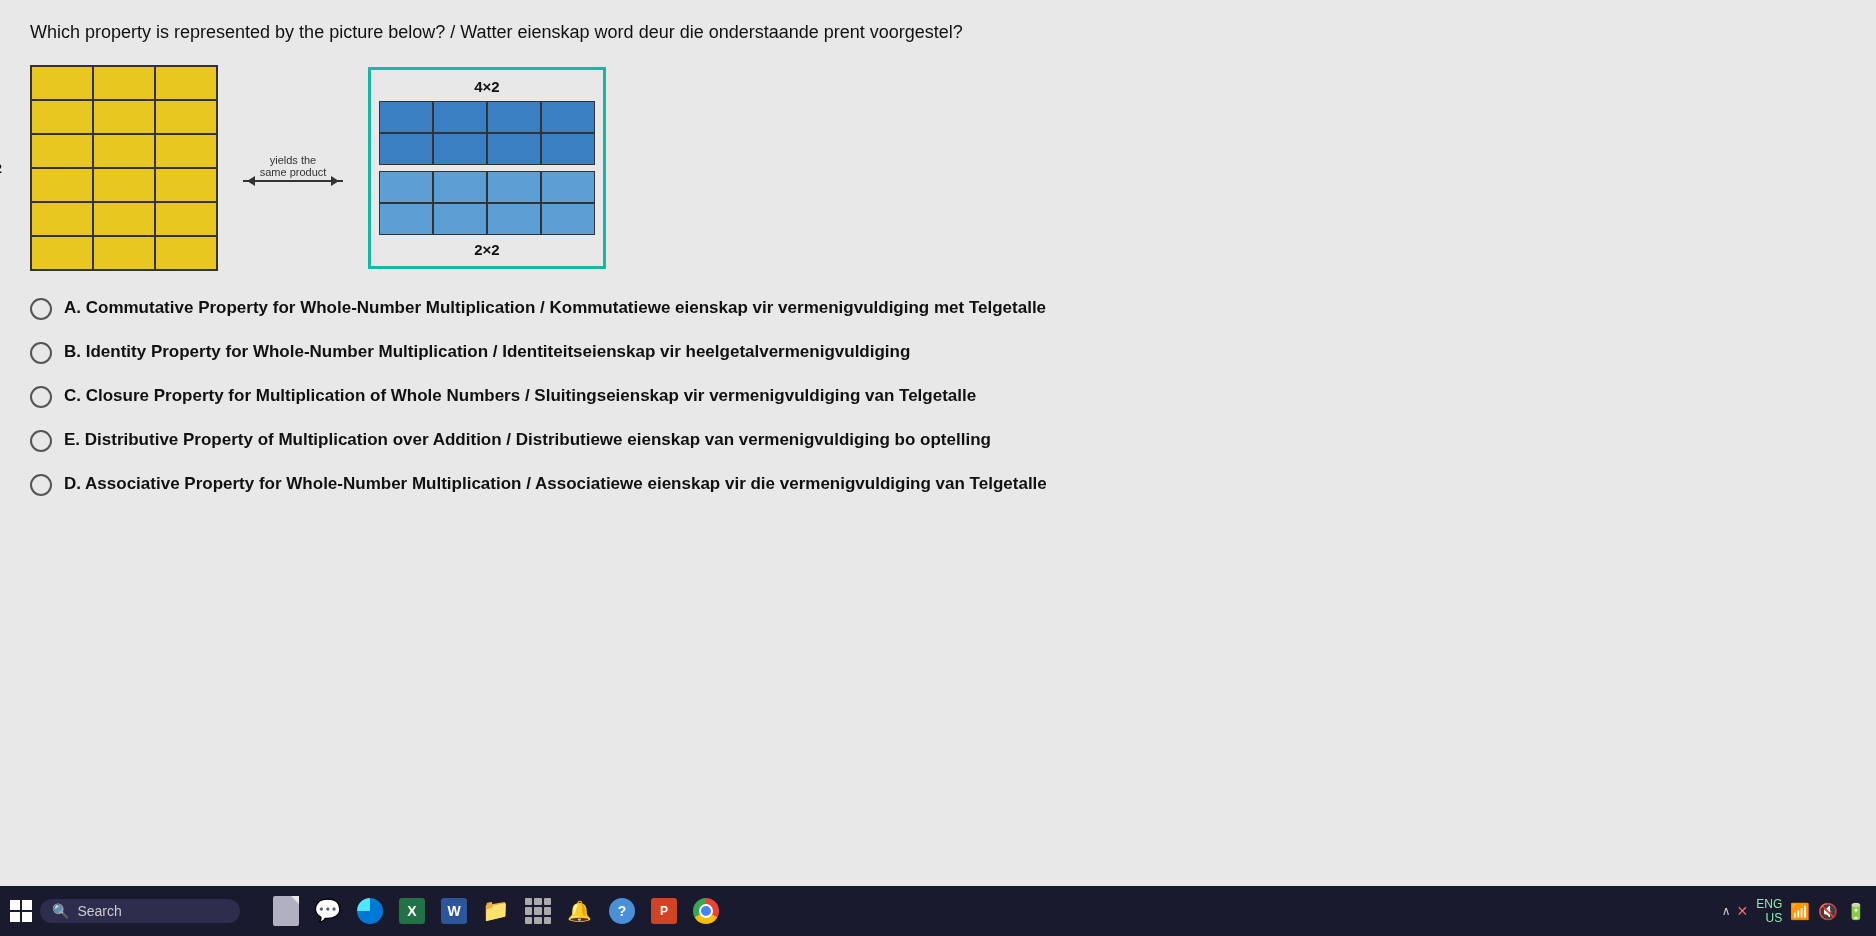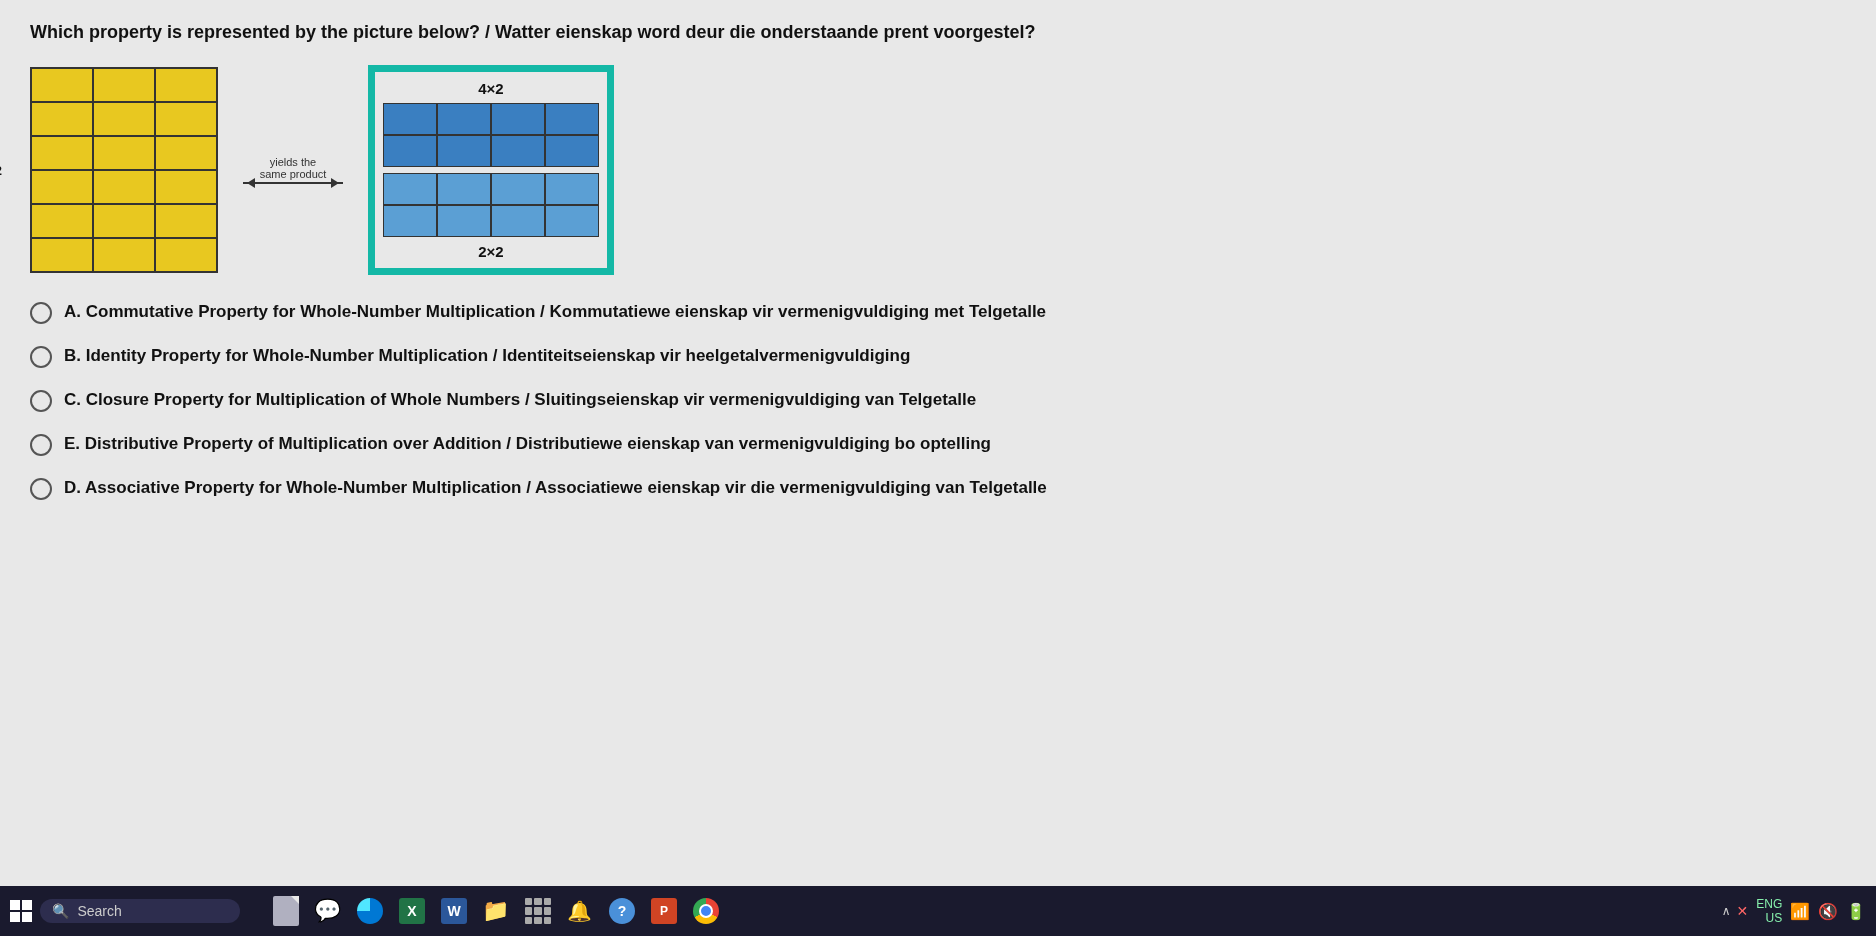--- a/index.html
+++ b/index.html
@@ -16,21 +16,20 @@
       flex: 1;
       background: #e8e8e8;
       padding: 20px 30px;
     }
 
     .question-text {
       font-size: 18px;
       color: #111;
       margin-bottom: 20px;
       line-height: 1.4;
-      font-weight: bold;
     }
 
     
     .yellow-grid {
       display: grid;
       grid-template-columns: repeat(3, 60px);
       grid-template-rows: repeat(6, 32px);
       gap: 2px;
       background: #333;
       border: 2px solid #333;
@@ -366,21 +365,21 @@
     .horiz-arrow::after {
       content: '';
       position: absolute;
       right: -1px;
       top: -4px;
       border: 5px solid transparent;
       border-left: 8px solid #333;
     }
 
     .blue-wrapper {
-      border: 7px solid #14b8a6;
+      border: 3px solid #14b8a6;
       padding: 8px;
       display: inline-flex;
       flex-direction: column;
       gap: 6px;
       background: transparent;
     }
 
     .blue-row-label {
       font-size: 15px;
       font-weight: bold;

